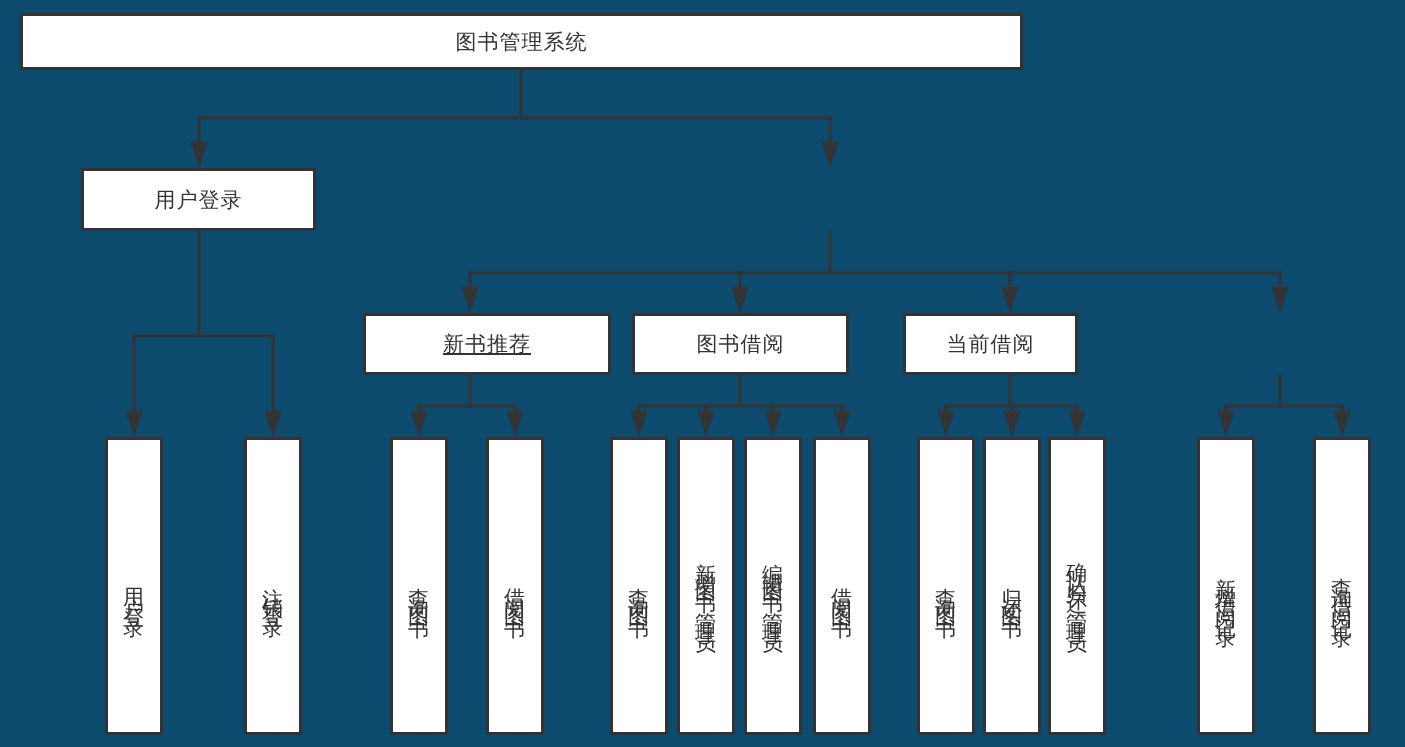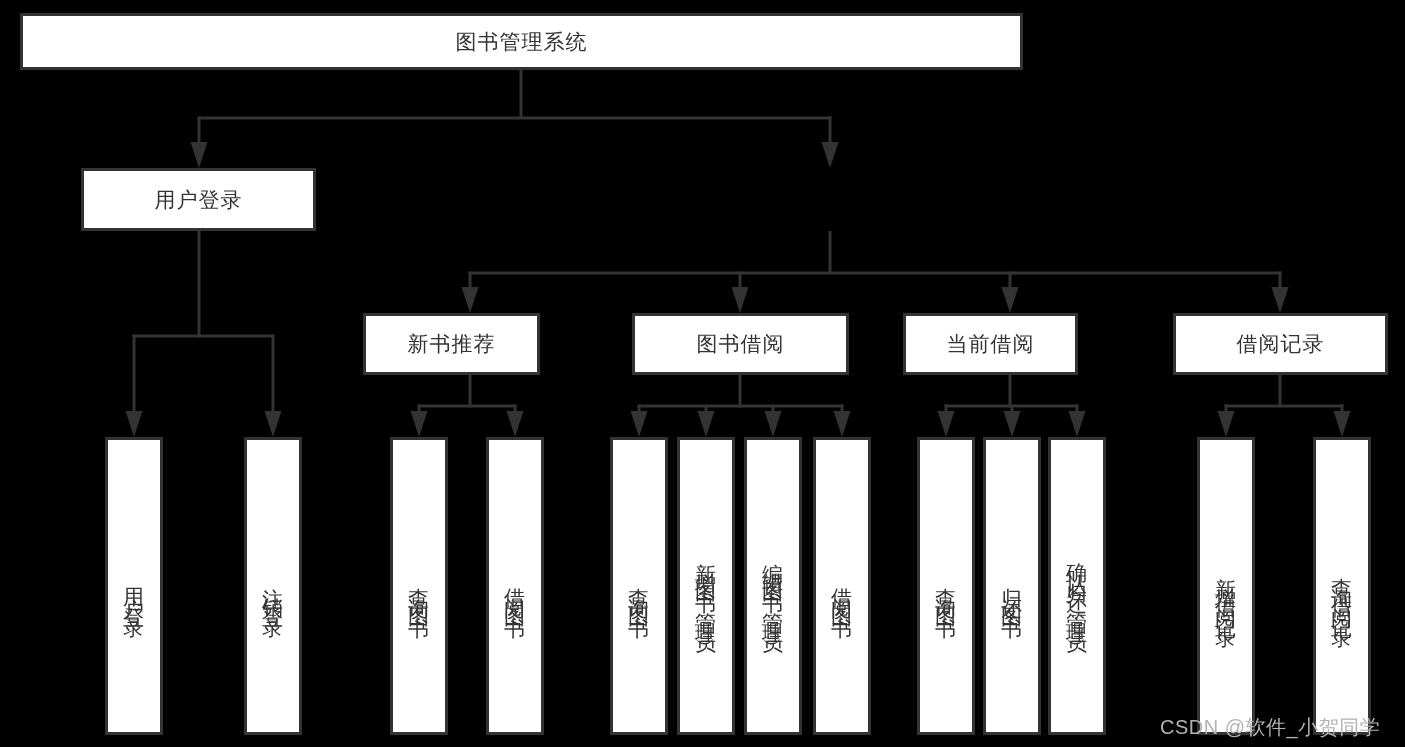--- a/index.html
+++ b/index.html
@@ -1,19 +1,19 @@
 <!DOCTYPE html>
 <html><head>
 <meta charset="utf-8">
 <style>
   html,body{margin:0;padding:0;background:#ffffff;}
   #canvas{
     position:relative;
     width:1405px;height:747px;
-    background:#000000;
+    background:#0c4a6e;
     font-family:"Liberation Sans","DejaVu Sans",sans-serif;
     overflow:hidden;
     text-align:center;
   }
   #connectors{position:absolute;left:0;top:0;z-index:1;}
   .box{
     position:absolute;
     box-sizing:border-box;
     background:#ffffff;
     border:3px solid #333333;
@@ -113,34 +113,32 @@
       <polygon points="1068.5,411 1085.5,411 1077,437"></polygon>
       <polygon points="1217.5,411 1234.5,411 1226,437"></polygon>
       <polygon points="1333.5,411 1350.5,411 1342,437"></polygon>
     </g>
   </svg>
 
   <div class="box hnode root">图书管理系统</div>
 
   <div class="box hnode lvl2" style="left:81px;width:235px;">用户登录</div>
 
-  <div class="box hnode lvl3" style="left:363px;width:177px;">新书推荐</div>
+  <div class="box hnode lvl3" style="left:363px;width:248px;text-decoration:underline;">新书推荐</div>
   <div class="box hnode lvl3" style="left:632px;width:217px;">图书借阅</div>
   <div class="box hnode lvl3" style="left:903px;width:175px;">当前借阅</div>
-  <div class="box hnode lvl3" style="left:1173px;width:215px;">借阅记录</div>
 
   <div class="box vnode" style="left:105px;">用户登录</div>
   <div class="box vnode" style="left:244px;">注销登录</div>
   <div class="box vnode" style="left:390px;">查询图书</div>
   <div class="box vnode" style="left:486px;">借阅图书</div>
   <div class="box vnode" style="left:610px;">查询图书</div>
   <div class="box vnode" style="left:677px;">新增图书（管理员）</div>
   <div class="box vnode" style="left:744px;">编辑图书（管理员）</div>
   <div class="box vnode" style="left:813px;">借阅图书</div>
   <div class="box vnode" style="left:917px;">查询图书</div>
   <div class="box vnode" style="left:983px;">归还图书</div>
   <div class="box vnode" style="left:1048px;">确认归还（管理员）</div>
   <div class="box vnode" style="left:1197px;">新增借阅记录</div>
   <div class="box vnode" style="left:1313px;">查询借阅记录</div>
 
-  <div id="watermark">CSDN @软件_小贺同学</div>
 
 </div>
 
 </body></html>

